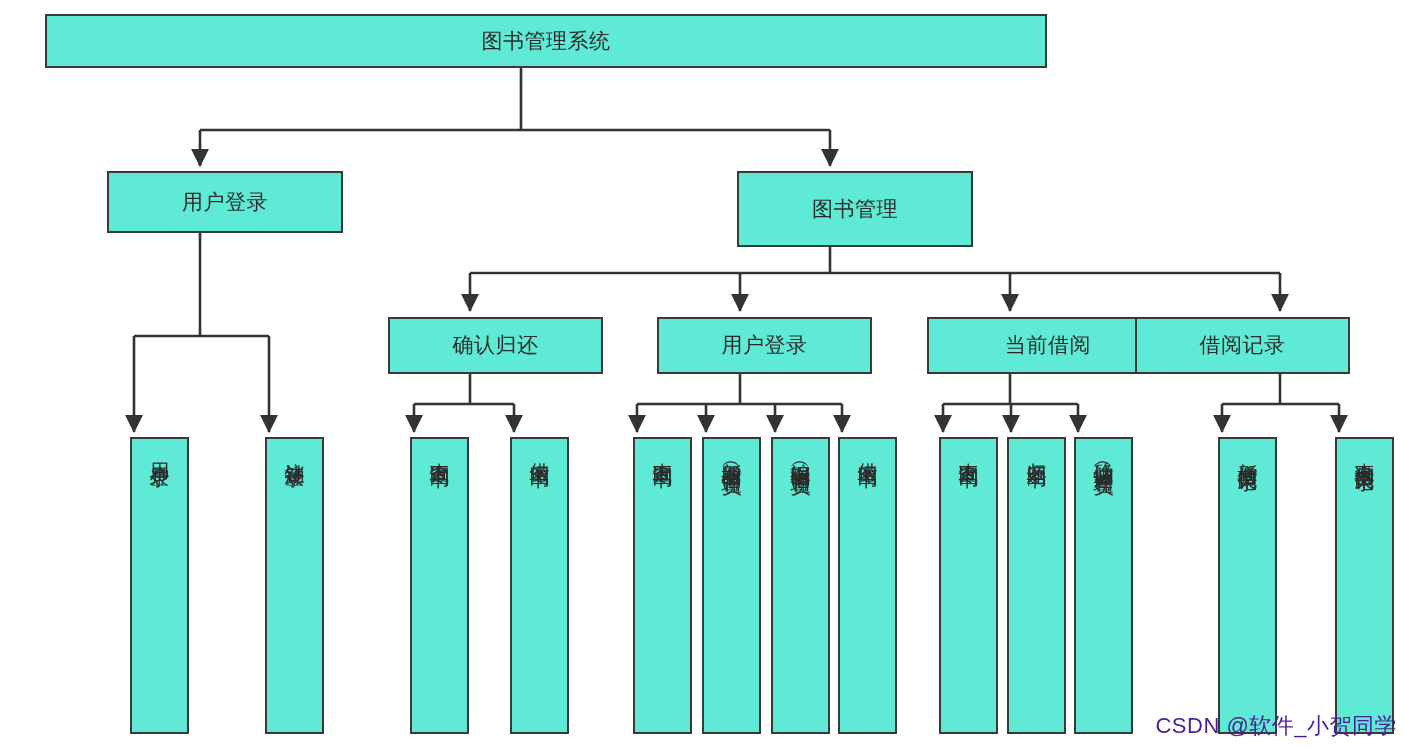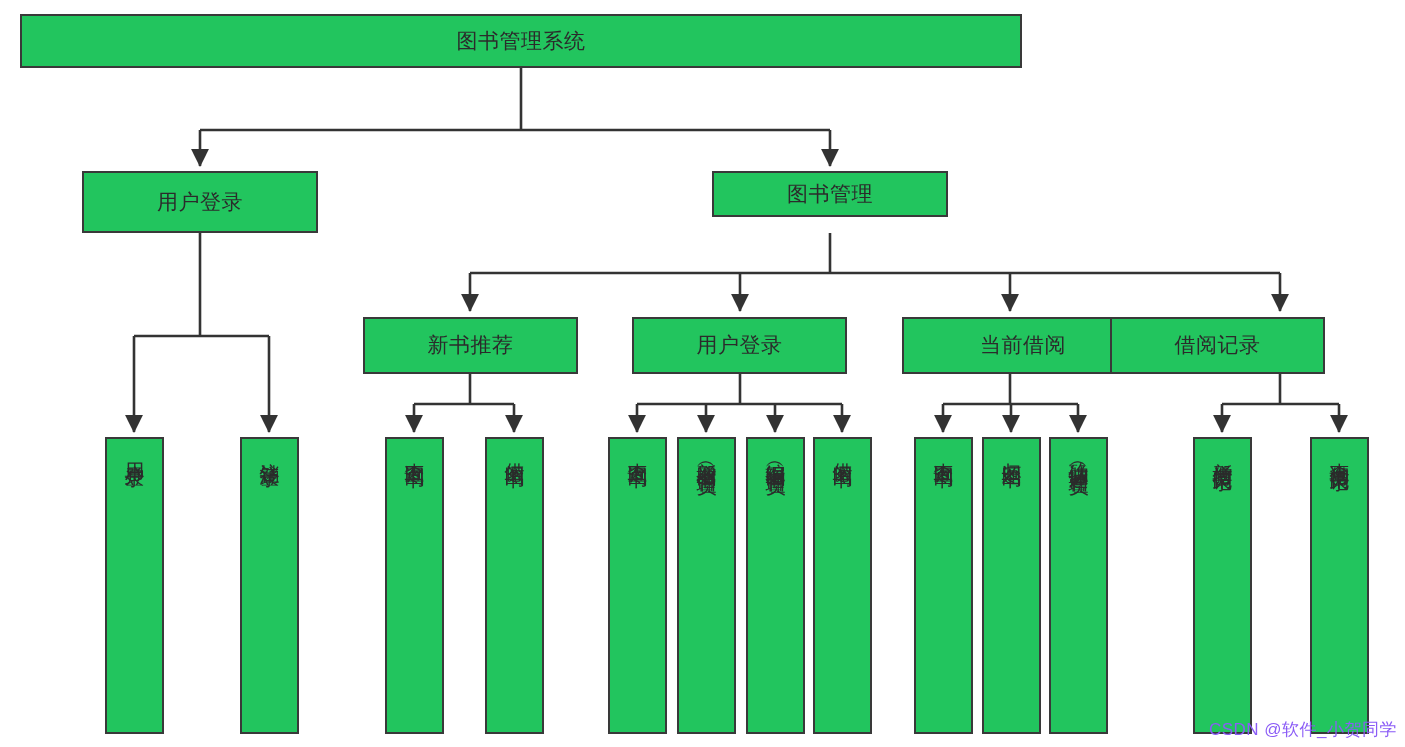--- a/index.html
+++ b/index.html
@@ -21,26 +21,27 @@
     position: absolute;
     left: 0;
     top: 0;
     width: 1405px;
     height: 747px;
     pointer-events: none;
   }
   .node {
     position: absolute;
     box-sizing: border-box;
-    background: #22c55e;
+    background: #5eead4;
     border: 2px solid #393939;
     display: flex;
     align-items: center;
     justify-content: center;
     color: #2b2b2b;
+    margin-left: 25px;
   }
   .node .label {
     font-size: 21px;
     line-height: 1.15;
     letter-spacing: 0.5px;
     white-space: nowrap;
   }
   .node.leaf {
     align-items: flex-start;
     padding-top: 8px;
@@ -52,22 +53,22 @@
     line-height: 1.35;
     letter-spacing: 2px;
     white-space: normal;
     text-align: left;
     max-height: 100%;
   }
   #watermark {
     position: absolute;
     right: 8px;
     bottom: 6px;
-    font-size: 17px;
-    color: #8b5cf6;
+    font-size: 22px;
+    color: #4c1d95;
     letter-spacing: 0.5px;
     white-space: nowrap;
   }
 </style>
 </head>
 <body>
 
 <div id="canvas">
 
   <svg id="wires" viewBox="0 0 1405 747" xmlns="http://www.w3.org/2000/svg">
@@ -120,26 +121,26 @@
     </g>
   </svg>
 
   <div class="node" style="left:20px; top:14px; width:1002px; height:54px;">
     <span class="label">图书管理系统</span>
   </div>
 
   <div class="node" style="left:82px; top:171px; width:236px; height:62px;">
     <span class="label">用户登录</span>
   </div>
-  <div class="node" style="left:712px; top:171px; width:236px; height:46px;">
+  <div class="node" style="left:712px; top:171px; width:236px; height:76px;">
     <span class="label">图书管理</span>
   </div>
 
   <div class="node" style="left:363px; top:317px; width:215px; height:57px;">
-    <span class="label">新书推荐</span>
+    <span class="label">确认归还</span>
   </div>
   <div class="node" style="left:632px; top:317px; width:215px; height:57px;">
     <span class="label">用户登录</span>
   </div>
   <div class="node" style="left:902px; top:317px; width:215px; height:57px;padding-left:27px;">
     <span class="label">当前借阅</span>
   </div>
   <div class="node" style="left:1110px; top:317px; width:215px; height:57px;">
     <span class="label">借阅记录</span>
   </div>

